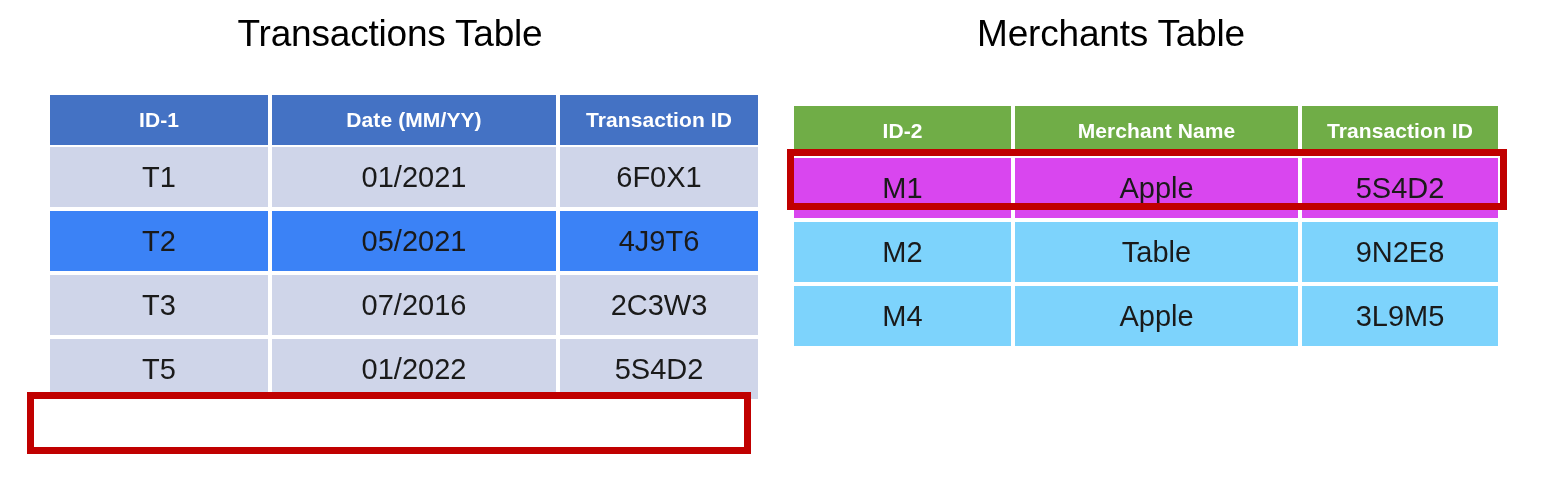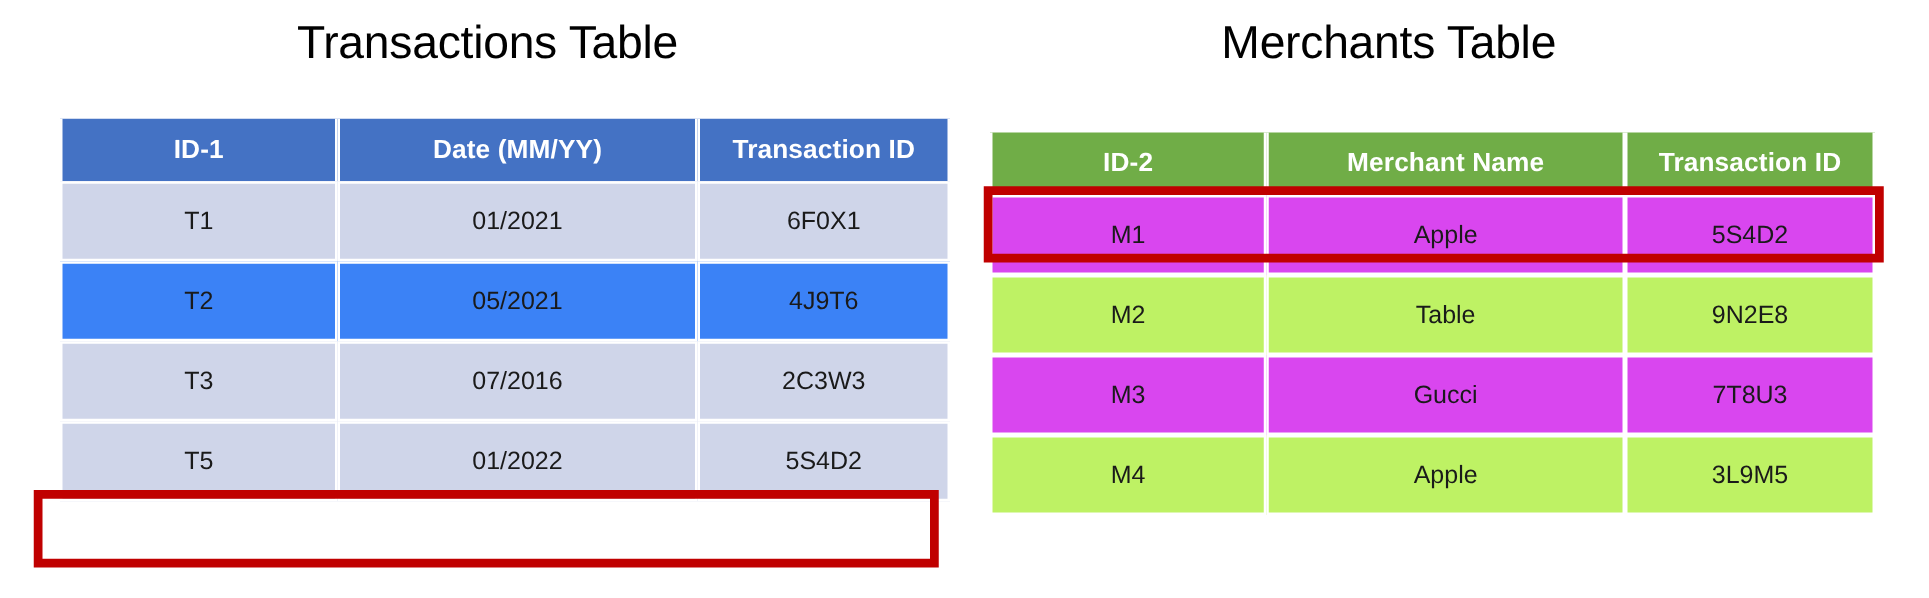--- a/index.html
+++ b/index.html
@@ -69,31 +69,31 @@
     font-size: 21px;
     font-weight: bold;
     color: #ffffff;
     letter-spacing: 0.1px;
   }
   .table-left thead th  { background: #4472C4; }
   .table-right thead th { background: #70AD47; }
 
   .data-table tbody td {
     height: 60px;
-    font-size: 20px;
+    font-size: 29px;
     font-weight: 400;
     color: #1a1a1a;
     border-top: 2px solid #ffffff;
     border-bottom: 2px solid #ffffff;
   }
 
   .table-left tbody tr.row-odd  td { background: #CFD5E9; }
   .table-left tbody tr.row-even td { background: #3b82f6; }
   .table-right tbody tr.row-odd  td { background: #d946ef; }
-  .table-right tbody tr.row-even td { background: #bef264; }
+  .table-right tbody tr.row-even td { background: #7dd3fc; }
 
   
   .table-left  col.c1 { width: 222px; }
   .table-left  col.c2 { width: 288px; }
   .table-left  col.c3 { width: 202px; }
   .table-right col.c1 { width: 221px; }
   .table-right col.c2 { width: 287px; }
   .table-right col.c3 { width: 200px; }
 
   .highlight-box {
@@ -184,25 +184,20 @@
       <tr class="row-odd">
         <td>M1</td>
         <td>Apple</td>
         <td>5S4D2</td>
       </tr>
       <tr class="row-even">
         <td>M2</td>
         <td>Table</td>
         <td>9N2E8</td>
       </tr>
-      <tr class="row-odd">
-        <td>M3</td>
-        <td>Gucci</td>
-        <td>7T8U3</td>
-      </tr>
       <tr class="row-even">
         <td>M4</td>
         <td>Apple</td>
         <td>3L9M5</td>
       </tr>
     </tbody>
   </table>
 </div>
 
 <div class="highlight-box highlight-right"></div>

